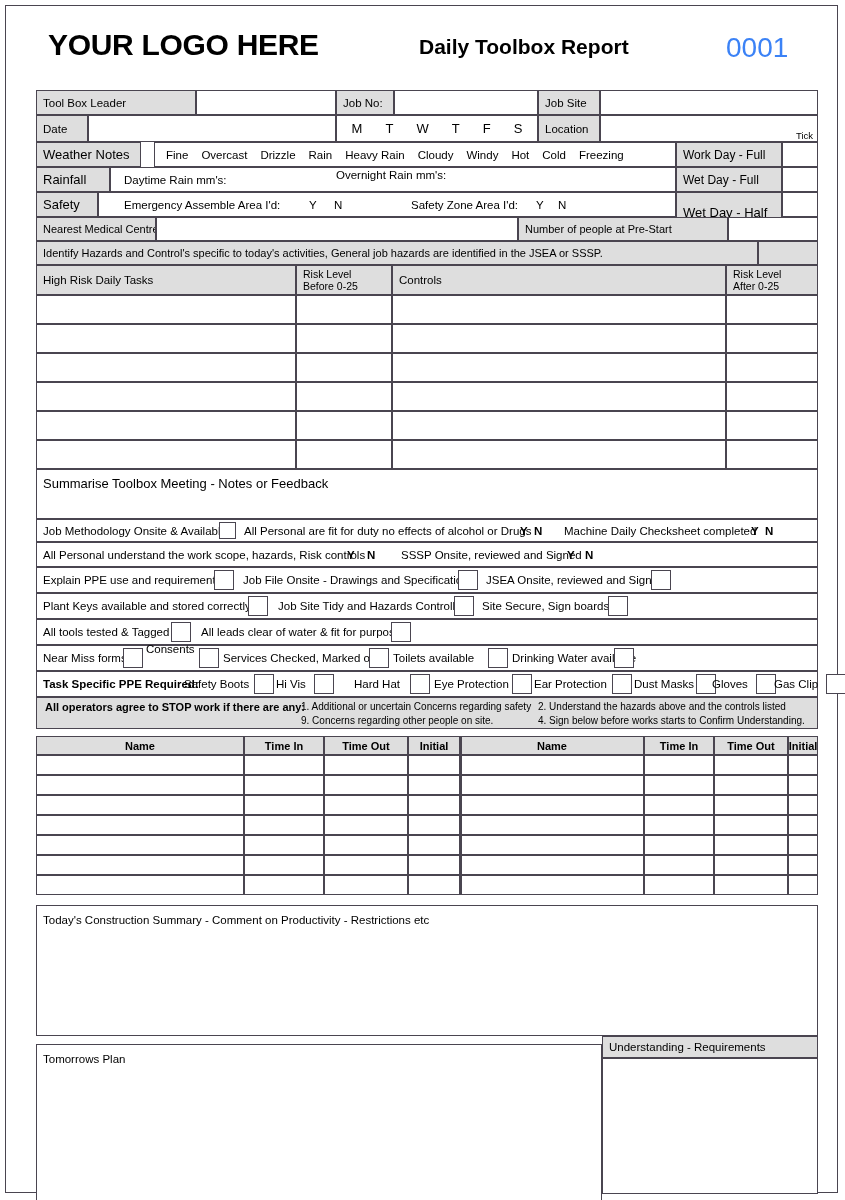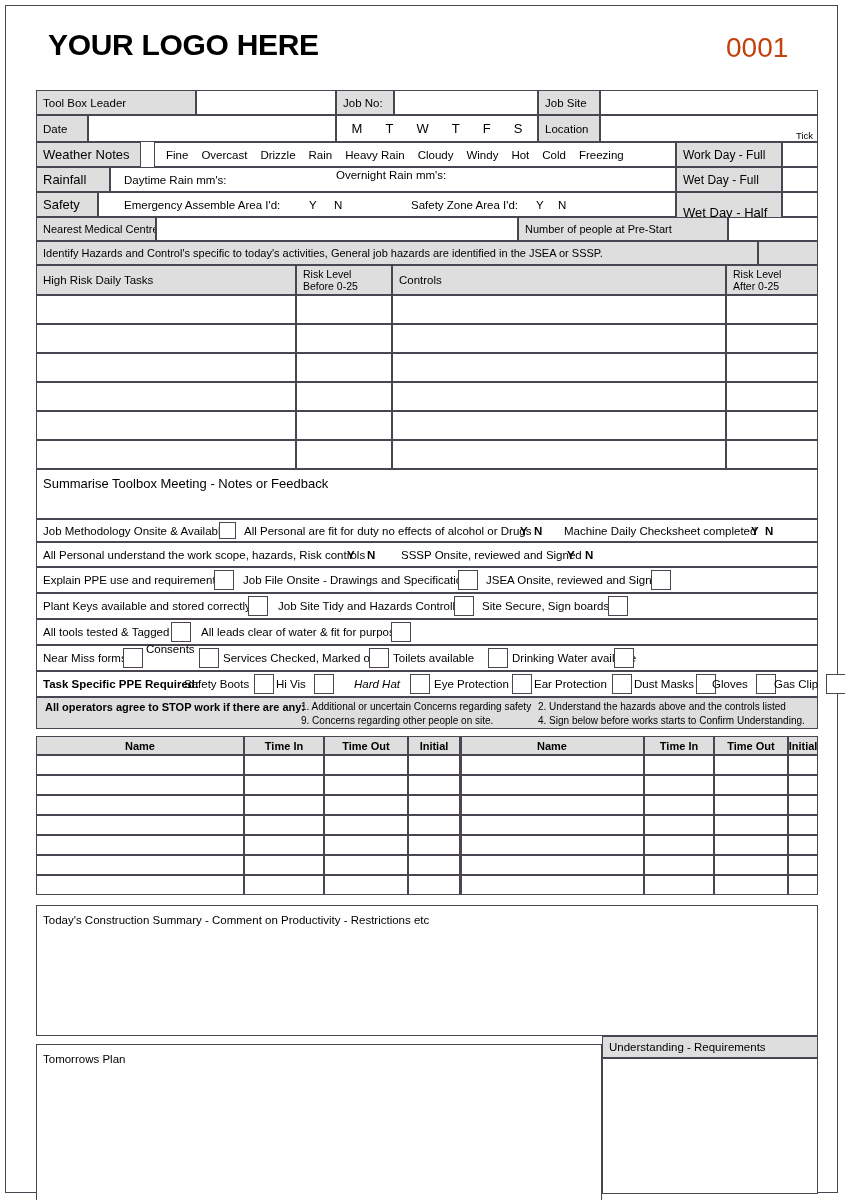--- a/index.html
+++ b/index.html
@@ -58,21 +58,22 @@
   }
   .vline{position:absolute;background:#4a4550;}
 </style>
 </head>
 <body>
 
 <div class="page">
 
   <div class="masthead">
     <div class="logo">YOUR LOGO HERE</div>
-    <div class="docnum" id="docnum" style="color: #c2410c;">0001</div>
+    <div class="doctitle">Daily Toolbox Report</div>
+    <div class="docnum" id="docnum" style="color: #3b82f6;">0001</div>
   </div>
 
   <div class="frm">
 
     <div class="cell sh pad" style="left:0;top:0;width:160px;height:25px;">Tool Box Leader</div>
     <div class="cell" style="left:160px;top:0;width:140px;height:25px;"></div>
     <div class="cell sh pad" style="left:300px;top:0;width:58px;height:25px;">Job No:</div>
     <div class="cell" style="left:358px;top:0;width:144px;height:25px;"></div>
     <div class="cell sh pad" style="left:502px;top:0;width:62px;height:25px;">Job Site</div>
     <div class="cell" style="left:564px;top:0;width:218px;height:25px;"></div>
@@ -230,21 +231,21 @@
     <div class="plain" style="left:476px;top:555px;height:26px;">Drinking Water available</div>
     <div class="chk" style="left:578px;top:558px;width:20px;height:20px;"></div>
 
     <div class="cell" style="left:0;top:581px;width:782px;height:26px;"></div>
     <div class="plain" style="left:7px;top:581px;height:26px;font-weight:bold;">Task Specific PPE Required:</div>
     <div id="ppe-items">
         <div class="plain" style="left:148px;top:581px;height:26px;">Safety Boots</div>
         <div class="chk" style="left:218px;top:584px;width:20px;height:20px;"></div>
         <div class="plain" style="left:240px;top:581px;height:26px;">Hi Vis</div>
         <div class="chk" style="left:278px;top:584px;width:20px;height:20px;"></div>
-        <div class="plain" style="left:318px;top:581px;height:26px;font-style:italic;">Hard Hat</div>
+        <div class="plain" style="left:318px;top:581px;height:26px;">Hard Hat</div>
         <div class="chk" style="left:374px;top:584px;width:20px;height:20px;"></div>
         <div class="plain" style="left:398px;top:581px;height:26px;">Eye Protection</div>
         <div class="chk" style="left:476px;top:584px;width:20px;height:20px;"></div>
         <div class="plain" style="left:498px;top:581px;height:26px;">Ear Protection</div>
         <div class="chk" style="left:576px;top:584px;width:20px;height:20px;"></div>
         <div class="plain" style="left:598px;top:581px;height:26px;">Dust Masks</div>
         <div class="chk" style="left:660px;top:584px;width:20px;height:20px;"></div>
         <div class="plain" style="left:676px;top:581px;height:26px;">Gloves</div>
         <div class="chk" style="left:720px;top:584px;width:20px;height:20px;"></div>
         <div class="plain" style="left:738px;top:581px;height:26px;">Gas Clip</div>

